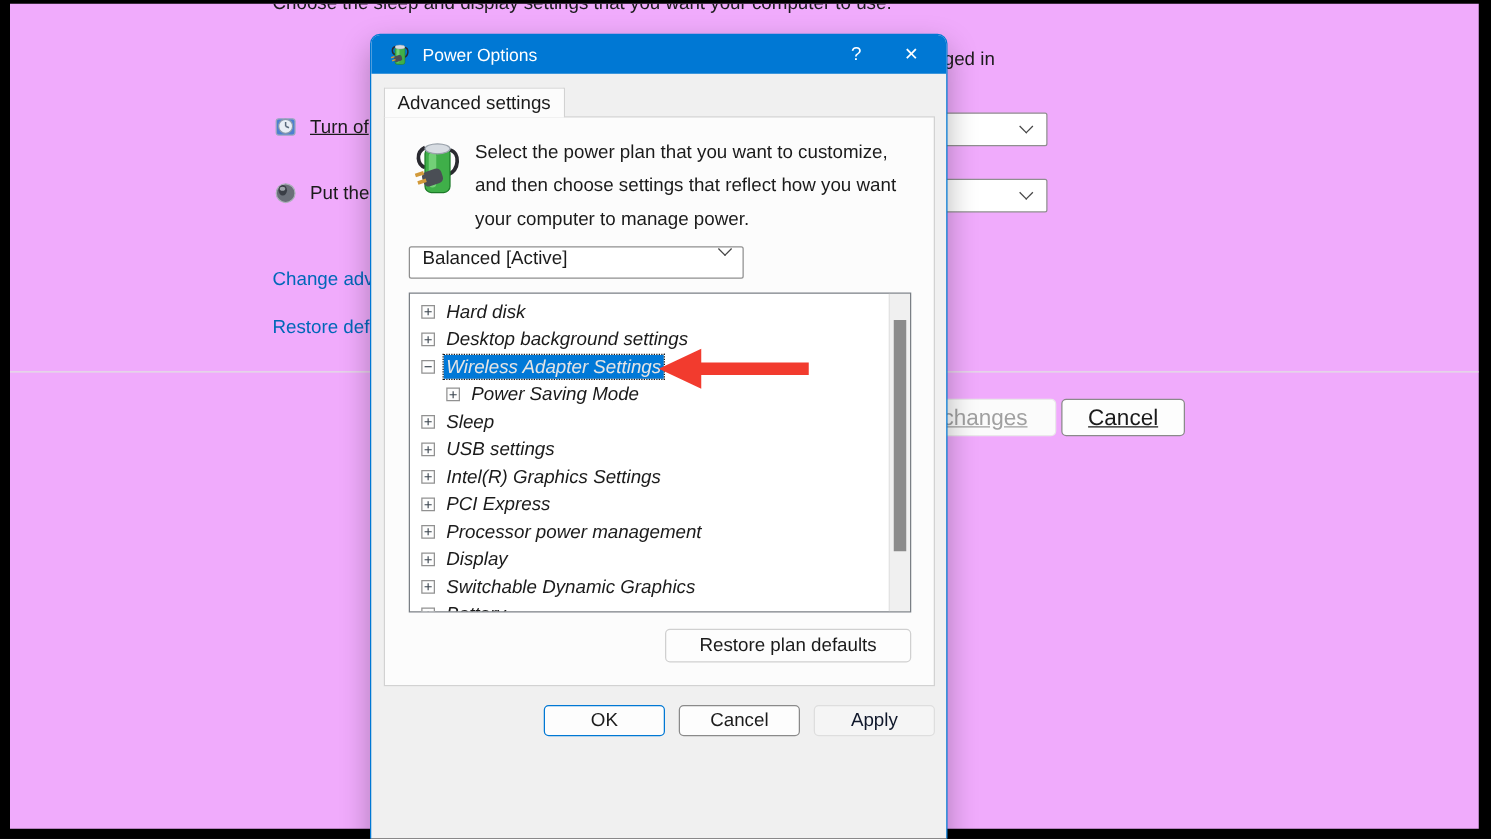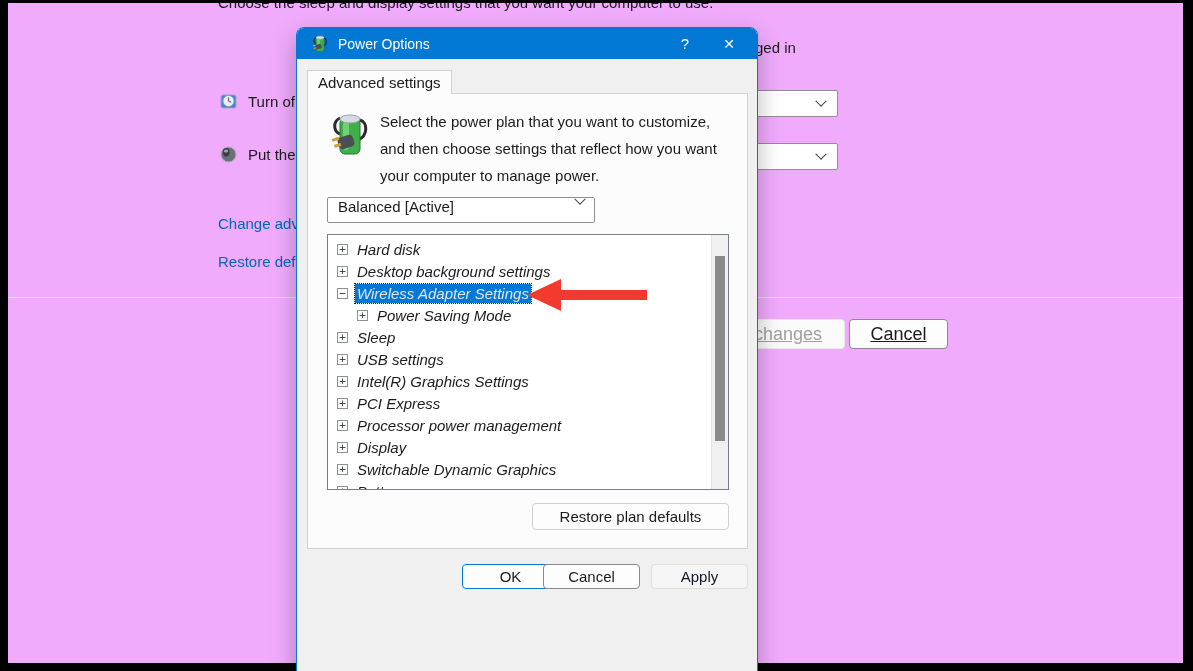--- a/index.html
+++ b/index.html
@@ -4,21 +4,21 @@
 <style>
   * { margin:0; padding:0; box-sizing:border-box; }
   html,body { width:1193px; height:671px; background:#000; }
   body { font-family:"Liberation Sans","DejaVu Sans",sans-serif; }
   .canvas { position:relative; width:1193px; height:671px; background:#000; overflow:hidden; }
   .page { position:absolute; left:8px; top:3px; width:1175px; height:660px; background:#f0abfc; overflow:hidden; }
 
   
   .bg-header { position:absolute; left:210px; top:-9px; font-size:15px; color:#1b1b1b; white-space:nowrap; }
   .bg-row { position:absolute; display:flex; align-items:center; gap:11px; font-size:15px; color:#1b1b1b; }
-  .bg-row-1 { left:212px; top:90px; }
+  .bg-row-1 { left:212px; top:90px;text-decoration:underline; }
   .bg-row-2 { left:212px; top:143px; }
   .bg-link { position:absolute; left:210px; font-size:15px; color:#0067b8; cursor:pointer; white-space:nowrap; }
   .bg-link-1 { top:212px; }
   .bg-link-2 { top:250px; }
   .bg-right-text { position:absolute; left:747px; top:36px; font-size:15px; color:#1b1b1b; white-space:nowrap; }
   .bg-select { position:absolute; left:718px; width:112px; height:27px; background:#fff; border:1px solid #8f8f8f; border-radius:2px; display:flex; align-items:center; justify-content:flex-end; padding-right:12px; }
   .bg-select-1 { top:87px; }
   .bg-select-2 { top:140px; }
   .chev { width:8px; height:8px; border-right:1.5px solid #464646; border-bottom:1.5px solid #464646; transform:rotate(45deg) translate(-2px,-2px); }
   .bg-divider { position:absolute; left:0; top:294px; width:1175px; height:1px; background:#e1e1e1; }
@@ -49,21 +49,21 @@
   .tree-row.indent { padding-left:29px; }
   .expander { width:11px; height:11px; border:1px solid #919191; background:#fdfdfd; color:#3c4650; font-size:11px; line-height:9px; text-align:center; flex:0 0 auto; font-family:"DejaVu Sans Mono",monospace; }
   .tree-label { margin-left:7px; padding:1px 2px;font-style:italic; }
   .tree-label.selected { background:#0078d7; color:#e5e5e5; outline:1px dotted #1b1b1b; }
   .scrollbar { position:absolute; right:0; top:0; width:17px; height:100%; background:#f0f0f0; border-left:1px solid #e3e3e3; }
   .scroll-thumb { position:absolute; left:3px; top:21px; width:10px; height:185px; background:#8b8b8b; }
 
   .restore-btn { position:absolute; left:224px; top:409px; width:197px; height:27px; background:#fdfdfd; border:1px solid #d0d0d0; border-radius:4px; font-size:15px; color:#1b1b1b; display:flex; align-items:center; justify-content:center; cursor:pointer; }
 
   .dlg-btn { position:absolute; top:536px; width:97px; height:25px; border-radius:4px; font-size:15px; display:flex; align-items:center; justify-content:center; cursor:pointer; }
-  .btn-ok { left:138px; background:#fdfdfd; border:1px solid #0078d4; color:#1b1b1b;margin-left:27px; }
+  .btn-ok { left:138px; background:#fdfdfd; border:1px solid #0078d4; color:#1b1b1b; }
   .btn-cancel { left:246px; background:#fdfdfd; border:1px solid #8a8a8a; color:#1b1b1b; }
   .btn-apply { left:354px; background:#f5f5f5; border:1px solid #dedede; color:#0f172a; cursor:default; }
 
   .arrow-svg { position:absolute; left:518px; top:276px; z-index:50; }
 </style>
 </head>
 <body>
 
 <div class="canvas">
   <div class="page">

